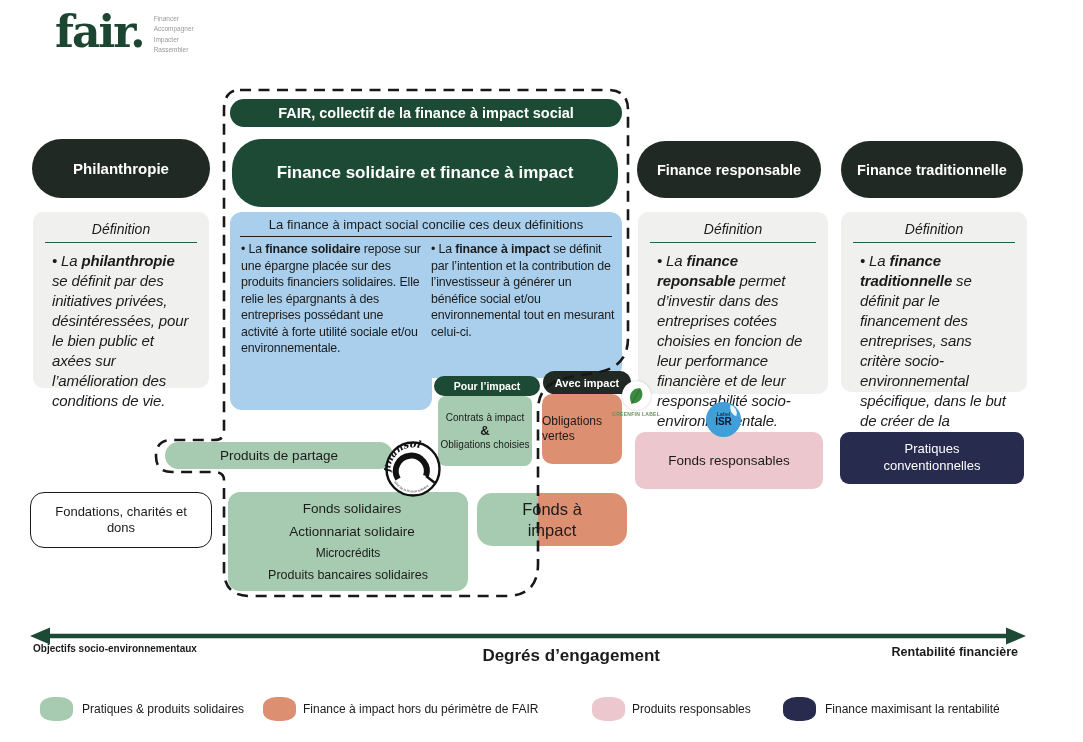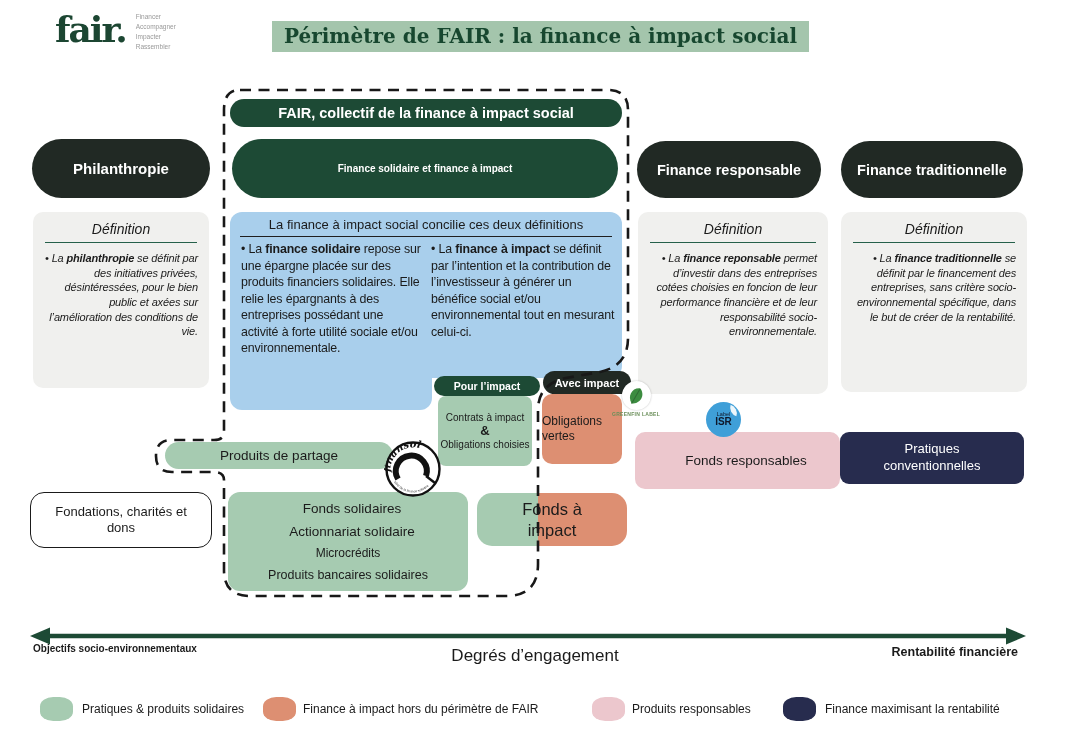--- a/index.html
+++ b/index.html
@@ -5,44 +5,44 @@
   html,body{margin:0;padding:0;background:#fff;}
   .canvas{position:relative;width:1083px;height:742px;background:#fff;
     font-family:"Liberation Sans",sans-serif;color:#1b1b1b;overflow:hidden;}
   .abs{position:absolute;}
   svg{display:block;}
   
   #dashed-overlay{left:0;top:0;z-index:5;pointer-events:none;}
   #dashed-overlay path{fill:none;stroke:#181818;stroke-width:2.6;stroke-dasharray:11 7.5;}
   
   #logo{left:55px;top:6px;display:flex;align-items:center;z-index:2;}
-  #logo .word{font-family:"DejaVu Serif",serif;font-weight:700;font-size:36px;color:#1c4632;letter-spacing:-2px;}
+  #logo .word{font-family:"DejaVu Serif",serif;font-weight:700;font-size:44px;color:#1c4632;letter-spacing:-2px;}
   #logo .tagline{margin-left:10px;margin-top:6px;font-size:6.5px;color:#999;line-height:1.55;}
   
   #title{left:272px;top:21px;background:var(--title_bg);color:#17472f;
     font-family:"DejaVu Serif",serif;font-weight:700;font-size:20px;
     padding:3px 12px 4px;white-space:nowrap;z-index:2;}
   
   .pill{display:flex;align-items:center;justify-content:center;text-align:center;
     color:#fff;font-weight:700;z-index:3;}
   .bg-dark{background:var(--black_pill);}
   .bg-green{background:var(--green_dark);}
   #fair-pill{left:230px;top:99px;width:392px;height:28px;border-radius:14px;font-size:14.5px;}
   #hdr-phil{left:32px;top:139px;width:178px;height:59px;border-radius:30px;font-size:15px;}
-  #hdr-sol{left:232px;top:139px;width:386px;height:59px;border-radius:30px;font-size:10px;}
+  #hdr-sol{left:232px;top:139px;width:386px;height:68px;border-radius:30px;font-size:17px;}
   #hdr-resp{left:637px;top:141px;width:184px;height:57px;border-radius:29px;font-size:14.5px;}
   #hdr-trad{left:841px;top:141px;width:182px;height:57px;border-radius:29px;font-size:14.5px;}
   
   .defbox{background:var(--def_bg);border-radius:10px;z-index:2;font-style:italic;}
   #def-phil{left:33px;top:212px;width:176px;height:176px;}
   #def-resp{left:638px;top:212px;width:190px;height:182px;}
   #def-trad{left:841px;top:212px;width:186px;height:180px;}
   .def-title{font-size:14px;text-align:center;padding:9px 0 5px;margin:0 12px;
     border-bottom:1.6px solid var(--underline_green);}
-  .def-body{font-size:11px;line-height:1.33;padding:8px 11px 0;letter-spacing:-0.15px;text-align:right;}
+  .def-body{font-size:15px;line-height:1.33;padding:8px 19px 0;letter-spacing:-0.15px;}
   
   .bluebg{background:var(--blue_box);z-index:2;}
   #blue-main{left:230px;top:212px;width:392px;height:166px;border-radius:12px;}
   #blue-ext{left:230px;top:330px;width:202px;height:80px;border-radius:0 0 12px 12px;}
   #blue-title{left:240px;top:217px;width:372px;font-size:13px;text-align:center;
     padding-bottom:4px;border-bottom:1.5px solid #1f1f1f;z-index:3;}
   .blue-col{font-size:12.4px;line-height:1.33;letter-spacing:-0.15px;z-index:3;}
   #blue-col1{left:241px;top:241px;width:182px;}
   #blue-col2{left:431px;top:241px;width:184px;}
   
@@ -61,40 +61,40 @@
     border-radius:14px;display:flex;align-items:center;justify-content:center;z-index:2;}
   #fondations span{width:140px;text-align:center;font-size:13px;line-height:1.25;}
   #fonds-sol{left:228px;top:492px;width:240px;height:95px;border-radius:12px;
     display:flex;flex-direction:column;justify-content:space-evenly;text-align:center;padding:2px 0;}
   .fs-a{font-size:13.5px;padding-left:8px;}  .fs-b{font-size:12px;}  .fs-c{font-size:12.5px;}
   #fonds-impact{left:477px;top:493px;width:150px;height:53px;border-radius:15px;
     background:linear-gradient(to right,var(--light_green) 0 41%,var(--salmon) 41% 100%);
     display:flex;align-items:center;justify-content:center;z-index:2;}
   #fonds-impact span{width:84px;text-align:center;font-size:16.5px;line-height:1.25;}
   #fonds-resp{left:635px;top:432px;width:188px;height:57px;background:var(--pink);border-radius:10px;
-    display:flex;align-items:center;justify-content:center;font-size:13.5px;z-index:2;padding-left:17px;}
+    display:flex;align-items:center;justify-content:center;font-size:13.5px;z-index:2;}
   #prat-conv{left:840px;top:432px;width:184px;height:52px;background:var(--navy);border-radius:9px;
     display:flex;align-items:center;justify-content:center;z-index:2;}
   #prat-conv span{width:130px;text-align:center;color:#fff;font-size:13px;line-height:1.3;}
   
   #finansol{left:384px;top:440px;z-index:7;}
   #greenfin{left:608px;top:381px;width:56px;z-index:7;text-align:center;}
   #greenfin .circle{width:29px;height:29px;border-radius:50%;background:#fff;margin:0 auto;
     box-shadow:0 0 2px rgba(0,0,0,.25);display:flex;align-items:center;justify-content:center;}
   #greenfin .lbl{font-size:5px;font-weight:700;color:#6b8f5a;letter-spacing:.3px;margin-top:1px;}
   #isr{left:706px;top:402px;width:35px;height:35px;border-radius:50%;background:var(--isr_blue);
     z-index:7;display:flex;flex-direction:column;align-items:center;justify-content:center;color:#0f172a;}
   #isr .t1{font-size:5.5px;line-height:1;}
   #isr .t2{font-size:10px;font-weight:700;line-height:1.05;}
   #isr .leaf{position:absolute;right:3px;top:4px;width:9px;height:9px;background:#fff;
     border-radius:0 100% 0 100%;transform:rotate(18deg);opacity:.9;}
   
   #axis-svg{left:0;top:622px;z-index:2;}
   #axis-left{left:33px;top:643px;width:190px;font-weight:700;font-size:10px;line-height:1.2;z-index:3;}
-  #axis-center{left:410px;top:646px;width:250px;text-align:center;font-weight:400;font-size:17px;z-index:3;}
+  #axis-center{left:410px;top:646px;width:250px;text-align:right;font-weight:700;font-size:17px;z-index:3;}
   #axis-right{left:878px;top:645px;width:140px;text-align:right;font-weight:700;font-size:12.5px;z-index:3;}
   
   .sw{position:absolute;top:697px;width:33px;height:24px;border-radius:40%;z-index:2;}
   .lg-label{position:absolute;top:702px;font-size:12px;z-index:2;}
   #sw1{left:40px;background:var(--light_green);} #lb1{left:82px;}
   #sw2{left:263px;background:var(--salmon);}     #lb2{left:303px;}
   #sw3{left:592px;background:var(--pink);}       #lb3{left:632px;}
   #sw4{left:783px;background:var(--navy);}       #lb4{left:825px;}
 </style>
 </head>
@@ -111,21 +111,20 @@
   <div id="logo" class="abs">
     <span class="word">fair.</span>
     <div class="tagline">
       <div>Financer</div>
       <div>Accompagner</div>
       <div>Impacter</div>
       <div>Rassembler</div>
     </div>
   </div>
 
-  <div id="title" class="abs">Périmètre de FAIR : la finance à impact social</div>
 
   <div id="fair-pill" class="abs pill bg-green">FAIR, collectif de la finance à impact social</div>
 
   <div id="hdr-phil" class="abs pill bg-dark">Philanthropie</div>
   <div id="hdr-sol" class="abs pill bg-green">Finance solidaire et finance à impact</div>
   <div id="hdr-resp" class="abs pill bg-dark">Finance responsable</div>
   <div id="hdr-trad" class="abs pill bg-dark">Finance traditionnelle</div>
 
   <div id="def-phil" class="abs defbox">
     <div class="def-title">Définition</div>

